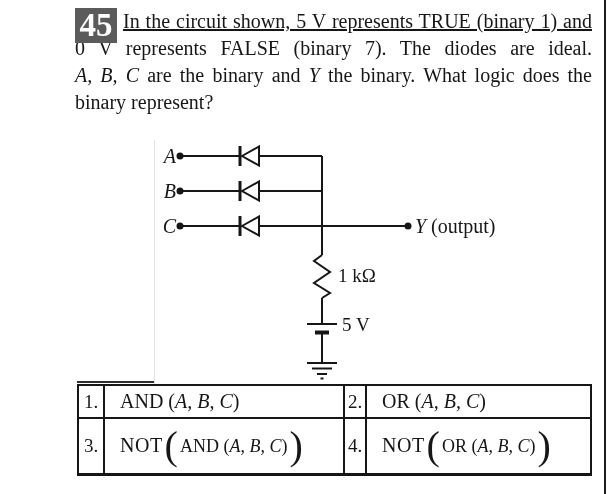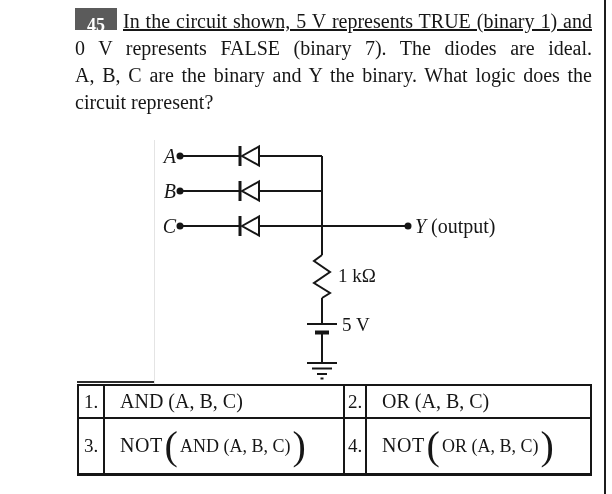--- a/index.html
+++ b/index.html
@@ -6,27 +6,27 @@
   .page {
     position:relative; width:612px; height:494px; background:#ffffff;
     font-family:"Liberation Serif", serif; color:#161616; overflow:hidden;
   }
   .page-rule { position:absolute; left:604px; top:0; width:2px; height:494px; background:#1c1c1c; }
   .fig-rule-v { position:absolute; left:154px; top:140px; width:1px; height:244px; background:#e4e4e4; }
   .fig-rule-h { position:absolute; left:77px; top:381px; width:77px; height:2px; background:#2e2e2e; }
 
   .question { position:absolute; left:75px; top:8px; width:517px; font-size:20px; line-height:27px; }
   .badge {
-    position:absolute; left:0; top:0; width:42px; height:22px; background:#5b5b5b;
-    color:#ffffff; font-weight:bold; font-size:18px; text-align:center; line-height:35px;
+    position:absolute; left:0; top:0; width:42px; height:35px; background:#5b5b5b;
+    color:#ffffff; font-weight:bold; font-size:33px; text-align:center; line-height:35px;
   }
   .qline { min-height:27px; }
   .jline { text-align:justify; text-align-last:justify; }
   .indent { text-indent:48px;text-decoration:underline; }
-  .it { }
+  .it { font-style:italic; }
 
   .circuit { position:absolute; left:140px; top:135px; }
   .circuit text { font-family:"Liberation Serif", serif; font-size:20px; fill:#161616; }
   .circuit .lbl-small { font-size:19px; }
 
   .opts {
     position:absolute; left:77px; top:384px; width:513px;
     border-collapse:collapse; table-layout:fixed;
   }
   .opts td { border:2px solid #161616; padding:0; vertical-align:middle; font-size:20px; }
@@ -48,21 +48,21 @@
   <div class="fig-rule-v"></div>
   <div class="fig-rule-h"></div>
 
   <div class="question">
     <div class="badge">
       <span>45</span>
     </div>
     <div class="qline jline indent">In the circuit shown, 5 V represents TRUE (binary 1) and</div>
     <div class="qline jline">0 V represents FALSE (binary 7). The diodes are ideal.</div>
     <div class="qline jline"><span class="it">A, B, C</span><span> are the binary and </span><span class="it">Y</span><span> the binary. What logic does the</span></div>
-    <div class="qline">circuit represent?</div>
+    <div class="qline">binary represent?</div>
   </div>
 
   <svg class="circuit" width="400" height="250" viewBox="0 0 400 250" stroke="#161616" stroke-width="2" fill="none">
 
     <g>
       <circle cx="40" cy="21" r="3.5" fill="#161616" stroke="none"></circle>
       <line x1="40" y1="21" x2="100" y2="21"></line>
       <line x1="100" y1="11" x2="100" y2="31" stroke-width="3"></line>
       <path d="M102,21 L119,11.5 L119,30.5 Z" fill="#ffffff"></path>
       <line x1="119" y1="21" x2="182" y2="21"></line>

